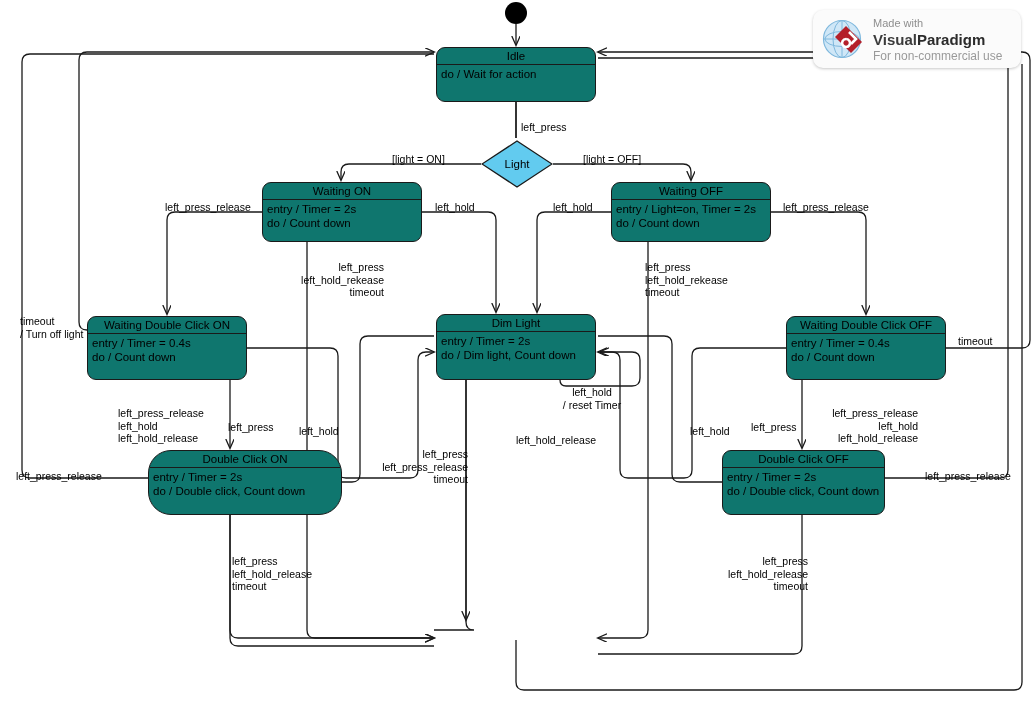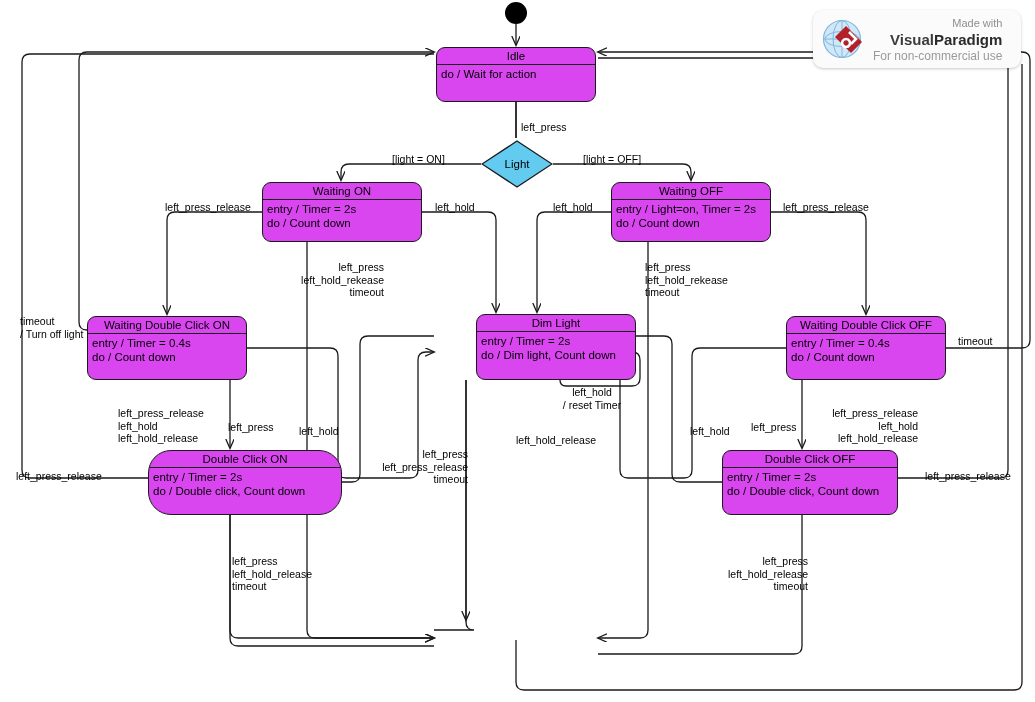--- a/index.html
+++ b/index.html
@@ -17,21 +17,21 @@
   }
   svg#wires {
     position: absolute;
     left: 0; top: 0;
     width: 1035px; height: 702px;
     pointer-events: none;
   }
   .state {
     position: absolute;
     box-sizing: border-box;
-    background: #d946ef;
+    background: #0f766e;
     border: 1.3px solid #1a1a1a;
     border-radius: 9px;
     overflow: hidden;
   }
   .state .title {
     text-align: center;
     font-size: 11.5px;
     color: #000;
     line-height: 15px;
     padding-top: 1px;
@@ -85,21 +85,21 @@
     left: 813px; top: 10px;
     width: 208px; height: 58px;
     background: #fbfbfb;
     border-radius: 10px;
     box-shadow: 0 1px 3px rgba(0,0,0,0.22);
     display: flex;
     align-items: center;
     padding-left: 8px;
     box-sizing: border-box;
   }
-  .wm-text { margin-left: 6px; text-align: right; }
+  .wm-text { margin-left: 6px; }
   .wm-made {
     font-size: 11px;
     color: #8e8e8e;
     line-height: 12px;
   }
   .wm-brand {
     font-size: 15px;
     line-height: 21px;
     color: #3b3b3b;
     font-weight: bold;
@@ -208,21 +208,21 @@
   </div>
 
   <div class="state" style="left:87px; top:316px; width:160px; height:64px;">
     <div class="title">Waiting Double Click ON</div>
     <div class="body">
       <div>entry / Timer = 0.4s</div>
       <div>do / Count down</div>
     </div>
   </div>
 
-  <div class="state" style="left:436px; top:314px; width:160px; height:66px;margin-left:40px;">
+  <div class="state" style="left:436px; top:314px; width:160px; height:66px;">
     <div class="title">Dim Light</div>
     <div class="body">
       <div>entry / Timer = 2s</div>
       <div>do / Dim light, Count down</div>
     </div>
   </div>
 
   <div class="state" style="left:786px; top:316px; width:160px; height:64px;">
     <div class="title">Waiting Double Click OFF</div>
     <div class="body">
@@ -232,21 +232,21 @@
   </div>
 
   <div class="state" style="left:148px; top:450px; width:194px; height:65px;border-radius:23px;">
     <div class="title">Double Click ON</div>
     <div class="body">
       <div>entry / Timer = 2s</div>
       <div>do / Double click, Count down</div>
     </div>
   </div>
 
-  <div class="state" style="left:722px; top:450px; width:176px; height:65px;">
+  <div class="state" style="left:722px; top:450px; width:163px; height:65px;">
     <div class="title">Double Click OFF</div>
     <div class="body">
       <div>entry / Timer = 2s</div>
       <div>do / Double click, Count down</div>
     </div>
   </div>
 
 
   <div class="diamond" style="left:481px; top:140px; width:72px; height:48px;">
     <svg class="shape" viewBox="0 0 72 48" preserveAspectRatio="none">

